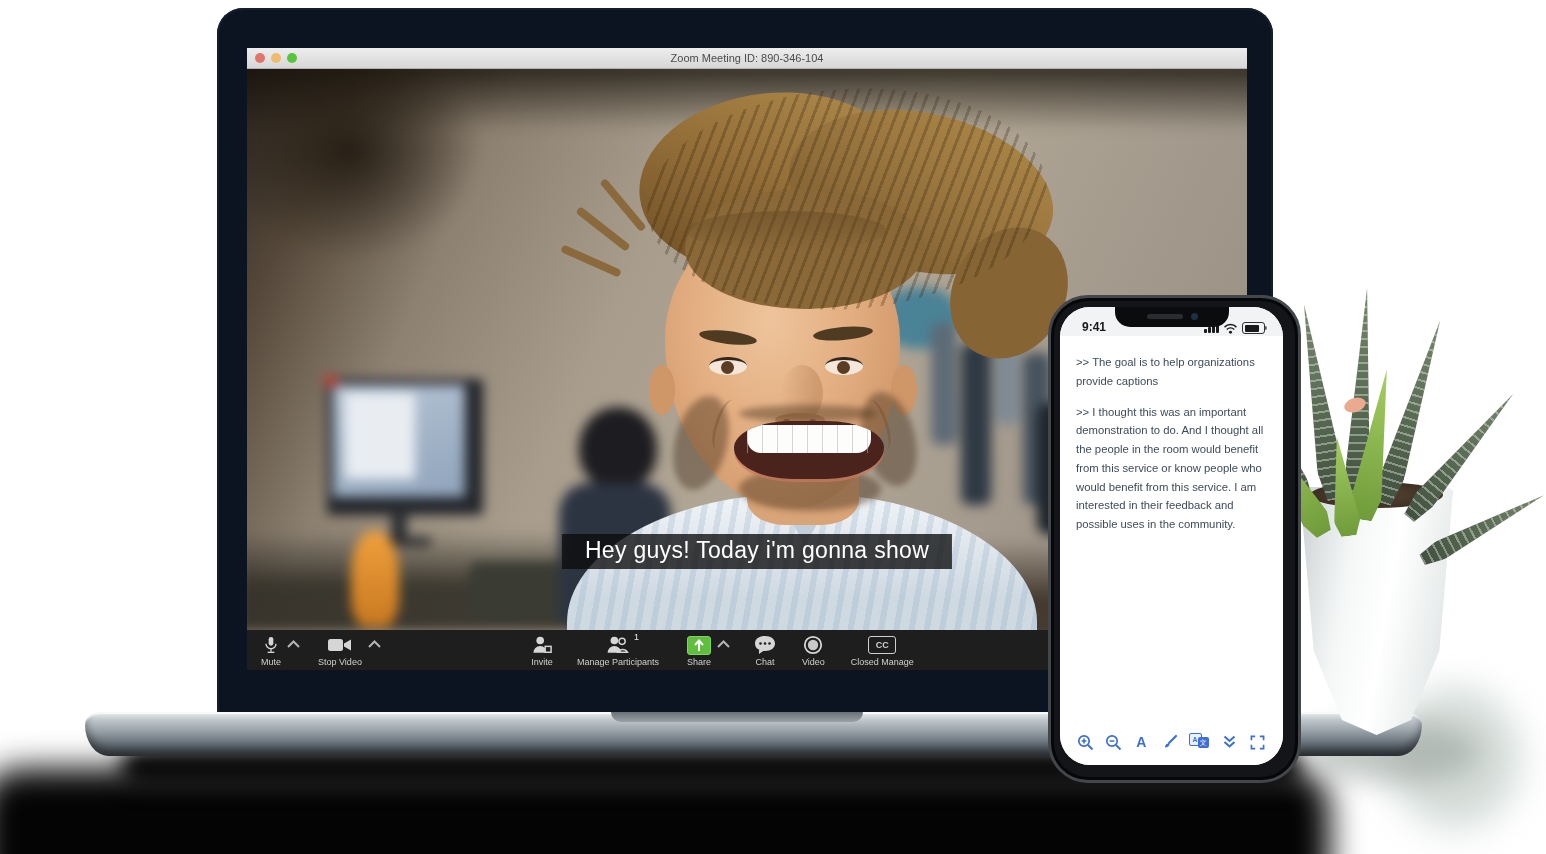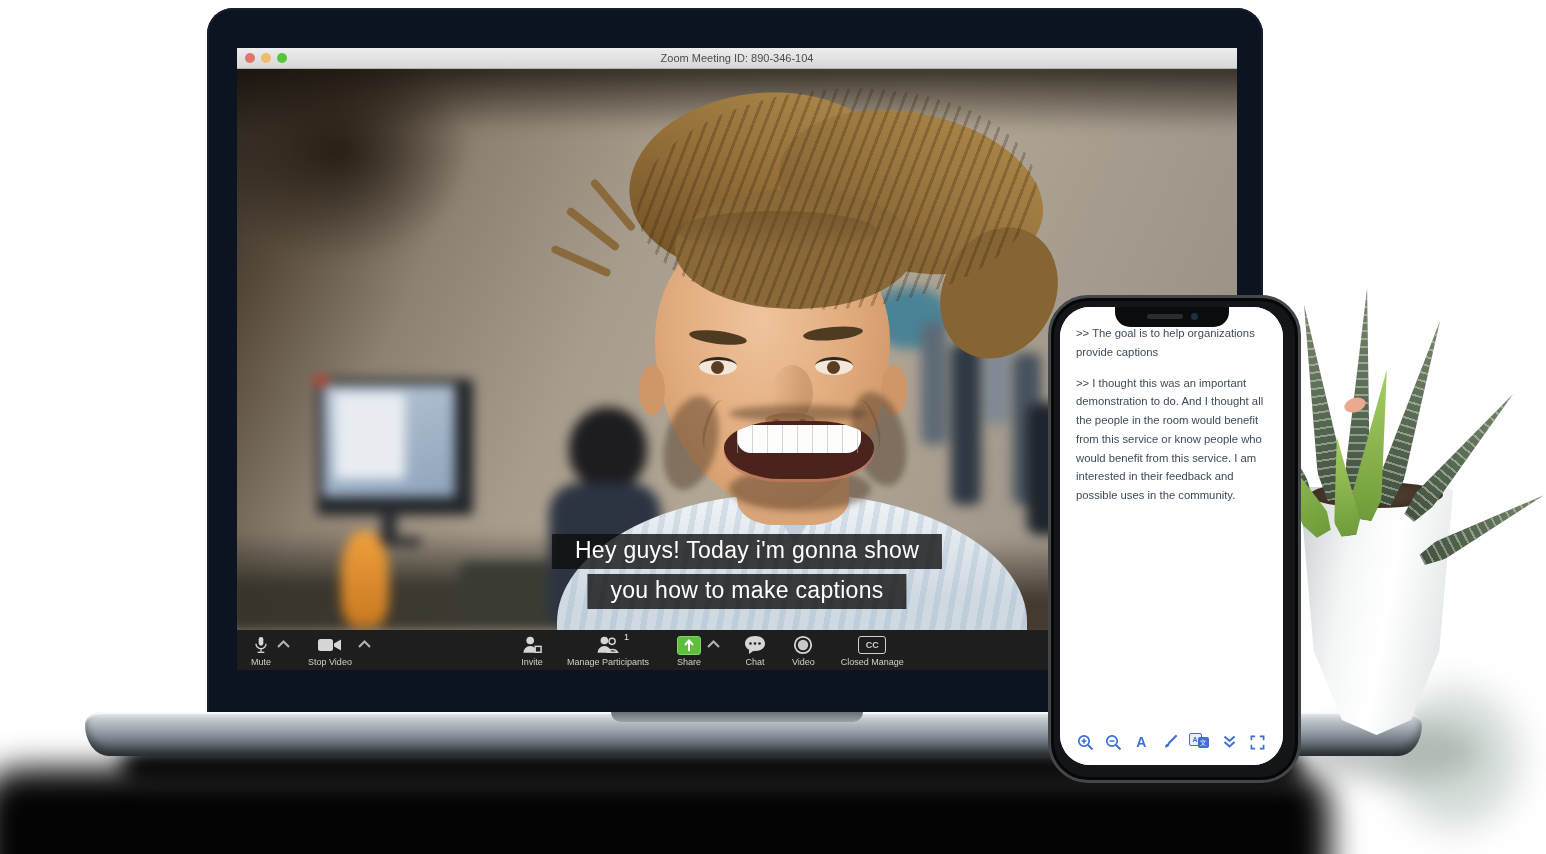--- a/index.html
+++ b/index.html
@@ -9,21 +9,21 @@
   .shadow-main{position:absolute;left:-20px;top:768px;width:1350px;height:140px;background:#040404;
                filter:blur(16px);border-radius:40px;}
   .shadow-upper{position:absolute;left:120px;top:748px;width:1180px;height:40px;background:#0a0a0a;
                 filter:blur(10px);border-radius:20px;}
   .pot-shadow{position:absolute;left:1390px;top:688px;width:130px;height:140px;background:#c8d2cd;
               filter:blur(18px);border-radius:50%;opacity:.8;}
   .pot-shadow2{position:absolute;left:1310px;top:722px;width:170px;height:60px;background:#99a29d;
                filter:blur(14px);border-radius:50%;opacity:.6;}
 
   
-  .laptop-lid{position:absolute;left:207px;top:8px;width:1056px;height:706px;background:#0c1421;
+  .laptop-lid{position:absolute;left:217px;top:8px;width:1056px;height:706px;background:#0c1421;
               border-radius:26px 26px 4px 4px;box-shadow:inset 0 0 0 2px #141e2d;}
   .laptop-screen{position:absolute;left:30px;top:40px;width:1000px;height:622px;background:#000;overflow:hidden;}
   .laptop-base{position:absolute;left:85px;top:712px;width:1337px;height:44px;
                background:linear-gradient(180deg,#eef1f2 0%,#c4cacf 16%,#9aa3aa 42%,#667078 72%,#434a50 100%);
                border-radius:22px 22px 30px 30px / 16px 16px 40px 40px;
                box-shadow:inset 0 -7px 9px rgba(0,0,0,.4), inset 0 2px 1px rgba(255,255,255,.8);}
   .base-notch{position:absolute;left:calc(50% - 143px);top:0;width:252px;height:10px;
               background:linear-gradient(180deg,#697076 0%,#9aa1a7 100%);border-radius:0 0 12px 12px;}
 
   
@@ -280,21 +280,20 @@
           <div class="stubble jaw-l"></div>
           <div class="stubble jaw-r"></div>
           <div class="stubble mustache"></div>
           <div class="stubble chin"></div>
           <div class="mouth">
             <div class="teeth"></div>
           </div>
         </div>
 
         <div class="vid-caption cap1">Hey guys! Today i'm gonna show</div>
-        <div class="vid-caption cap2">you how to make captions</div>
       </div>
 
       <div class="zoom-toolbar">
         <div class="tb-item">
           <span class="icon-wrap">
             <svg width="16" height="20" viewBox="0 0 24 26">
                 <rect x="8.5" y="1" width="7" height="13" rx="3.5" fill="#d6d6d6"></rect>
                 <path d="M4.5 11a7.5 7.5 0 0 0 15 0" stroke="#d6d6d6" stroke-width="2" fill="none"></path>
                 <line x1="12" y1="19" x2="12" y2="23" stroke="#d6d6d6" stroke-width="2"></line>
                 <line x1="7" y1="24" x2="17" y2="24" stroke="#d6d6d6" stroke-width="2"></line>
@@ -414,20 +413,37 @@
   <div class="leaf bright" style="left:1336px;top:436px;width:26px;height:100px;transform:rotate(-7deg);"></div>
   <div class="bloom"></div>
 
   <div class="phone">
     <div class="phone-screen">
       <div class="notch">
         <span class="speaker"></span>
         <span class="cam"></span>
       </div>
 
+      <div class="statusbar">
+        <span class="time">9:41</span>
+        <span class="status-icons">
+          <span class="bars">
+            <span class="bar" style="height:4px"></span>
+              <span class="bar" style="height:6px"></span>
+              <span class="bar" style="height:8px"></span>
+              <span class="bar" style="height:10px"></span>
+          </span>
+          <svg width="15" height="11" viewBox="0 0 16 12">
+              <path d="M1.5 4.5a9 9 0 0 1 13 0" stroke="#1a1a1c" stroke-width="1.6" fill="none"></path>
+              <path d="M4 7a5.6 5.6 0 0 1 8 0" stroke="#1a1a1c" stroke-width="1.6" fill="none"></path>
+              <circle cx="8" cy="10" r="1.6" fill="#1a1a1c"></circle>
+            </svg>
+          <span class="battery"></span>
+        </span>
+      </div>
 
 
       <div class="phone-content">
         <p>&gt;&gt; The goal is to help organizations provide captions</p>
         <p>&gt;&gt; I thought this was an important demonstration to do. And I thought all the people in the room would benefit from this service or know people who would benefit from this service. I am interested in their feedback and possible uses in the community.</p>
       </div>
 
       <div class="phone-toolbar">
         <span class="ptb-btn">
           <svg width="17" height="17" viewBox="0 0 17 17">

